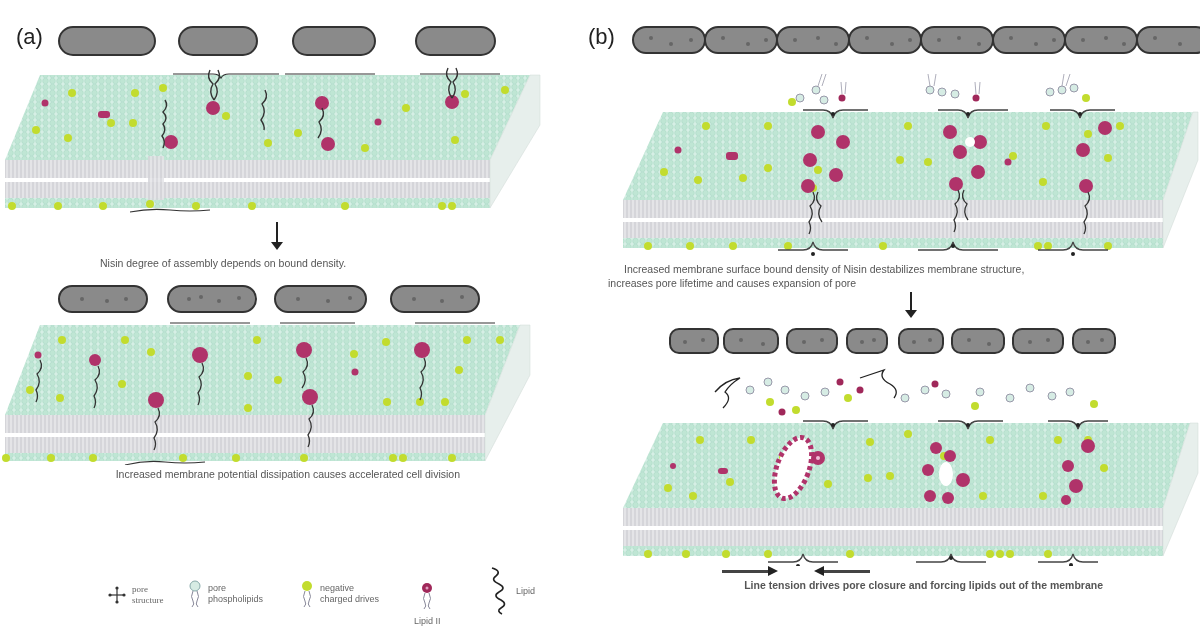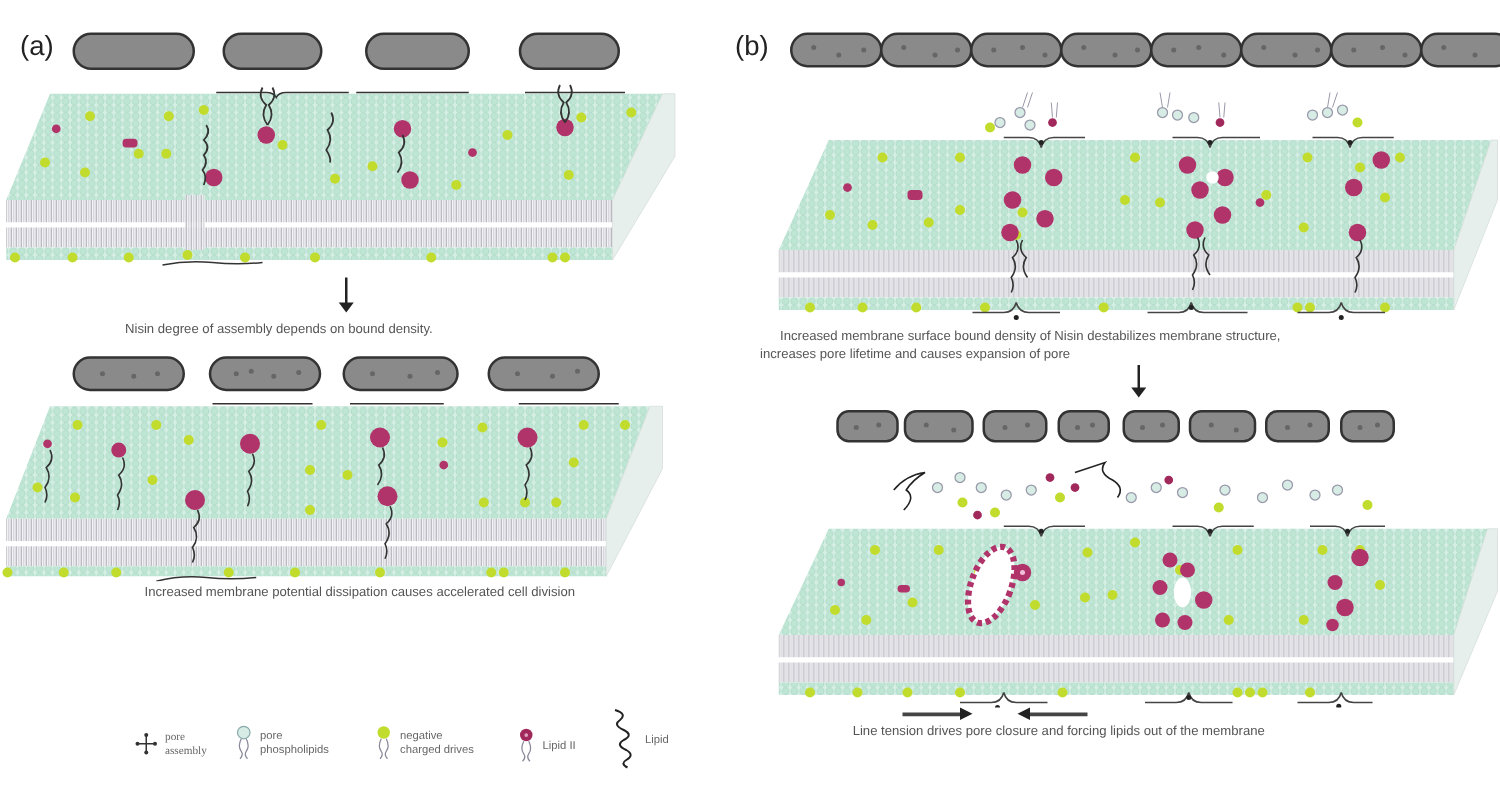--- a/index.html
+++ b/index.html
@@ -203,21 +203,21 @@
       </g>
     <g fill="#333">
         <circle cx="9" cy="2" r="1.6"></circle>
         <circle cx="9" cy="16" r="1.6"></circle>
         <circle cx="2" cy="9" r="1.6"></circle>
         <circle cx="16" cy="9" r="1.6"></circle>
       </g>
   </svg>
   <div>
       <div>pore</div>
-      <div>assembly</div>
+      <div>structure</div>
     </div>
 </div>
 <div class="legend" style="left:188px;top:580px;">
   <svg width="14" height="28" viewBox="0 0 14 28">
     <circle cx="7" cy="6" r="5" fill="#d6ece4" stroke="#8aa" stroke-width="1"></circle>
     <path d="M5,11 q-3,6 0,10 q2,3 -1,6 M9,11 q3,6 0,10 q-2,3 1,6" stroke="#889" stroke-width="1" fill="none"></path>
   </svg>
   <div>
       <div>pore</div>
       <div>phospholipids</div>
@@ -226,21 +226,21 @@
 <div class="legend" style="left:300px;top:580px;">
   <svg width="14" height="28" viewBox="0 0 14 28">
     <circle cx="7" cy="6" r="5" fill="#c2dc2e"></circle>
     <path d="M5,11 q-3,6 0,10 q2,3 -1,6 M9,11 q3,6 0,10 q-2,3 1,6" stroke="#889" stroke-width="1" fill="none"></path>
   </svg>
   <div>
       <div>negative</div>
       <div>charged drives</div>
     </div>
 </div>
-<div class="legend" style="left:414px;top:582px;">
+<div class="legend" style="left:414px;top:582px;flex-direction:column;">
   <svg width="14" height="28" viewBox="0 0 14 28">
     <circle cx="7" cy="6" r="5" fill="#a0285a"></circle>
       <circle cx="7" cy="6" r="1.5" fill="#e0a0c0"></circle>
     <path d="M5,11 q-3,6 0,10 q2,3 -1,6 M9,11 q3,6 0,10 q-2,3 1,6" stroke="#889" stroke-width="1" fill="none"></path>
   </svg>
   <div>Lipid II</div>
 </div>
 <div class="legend" style="left:488px;top:566px;">
   <svg width="22" height="50" viewBox="0 0 22 50">
     <path d="M4,2 q10,3 4,8 q-6,4 3,8 q8,4 0,8 q-7,4 2,8 q7,4 0,8 q-5,3 1,6" stroke="#222" stroke-width="1.6" fill="none"></path>
@@ -545,13 +545,13 @@
   </g>
 </svg>
 
 <div class="horiz-arrow" style="left:722px;top:570px;width:48px;">
   <span style="position:absolute;right:-8px;top:-4px;border-top:5px solid transparent;border-bottom:5px solid transparent;border-left:10px solid #222;"></span>
 </div>
 <div class="horiz-arrow" style="left:822px;top:570px;width:48px;">
   <span style="position:absolute;left:-8px;top:-4px;border-top:5px solid transparent;border-bottom:5px solid transparent;border-right:10px solid #222;"></span>
 </div>
 
-<div class="caption" style="left:627px;top:578px;width:440px;text-align:center;">Line tension drives pore closure and forcing lipids out of the membrane</div>
+<div class="caption" style="left:663px;top:578px;width:440px;text-align:right;font-weight:bold;">Line tension drives pore closure and forcing lipids out of the membrane</div>
 
 </body></html>

